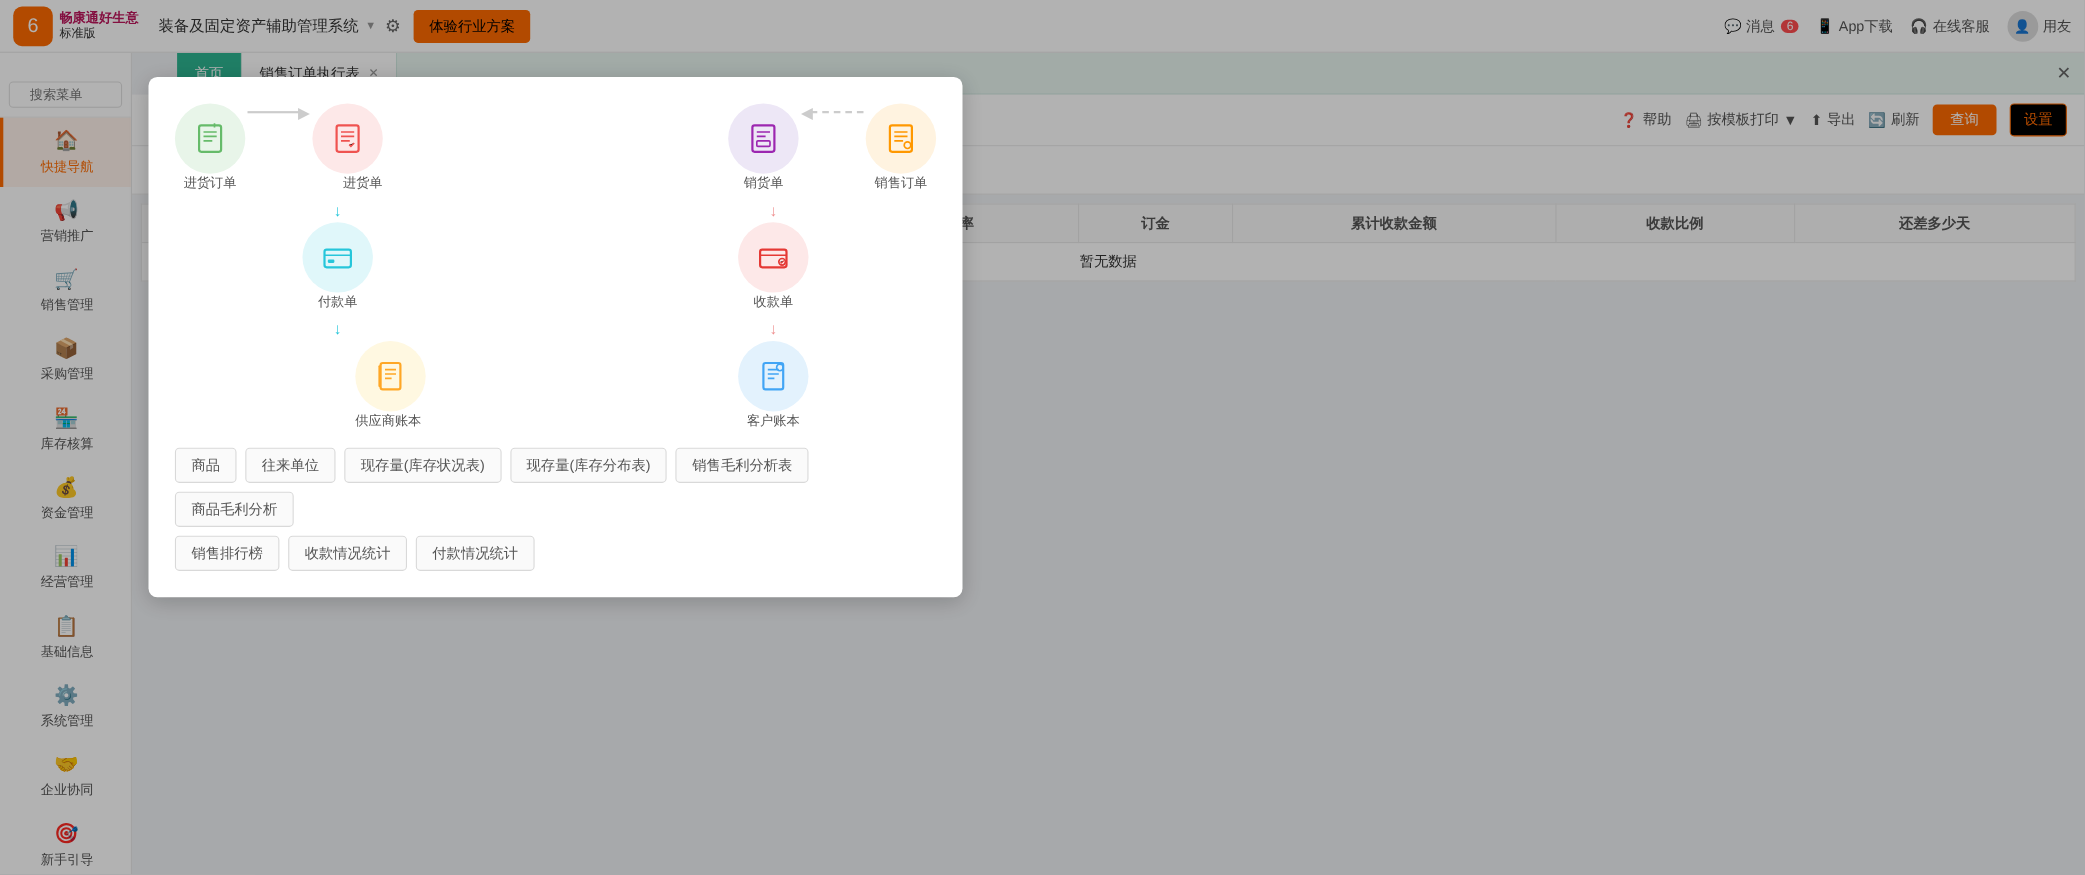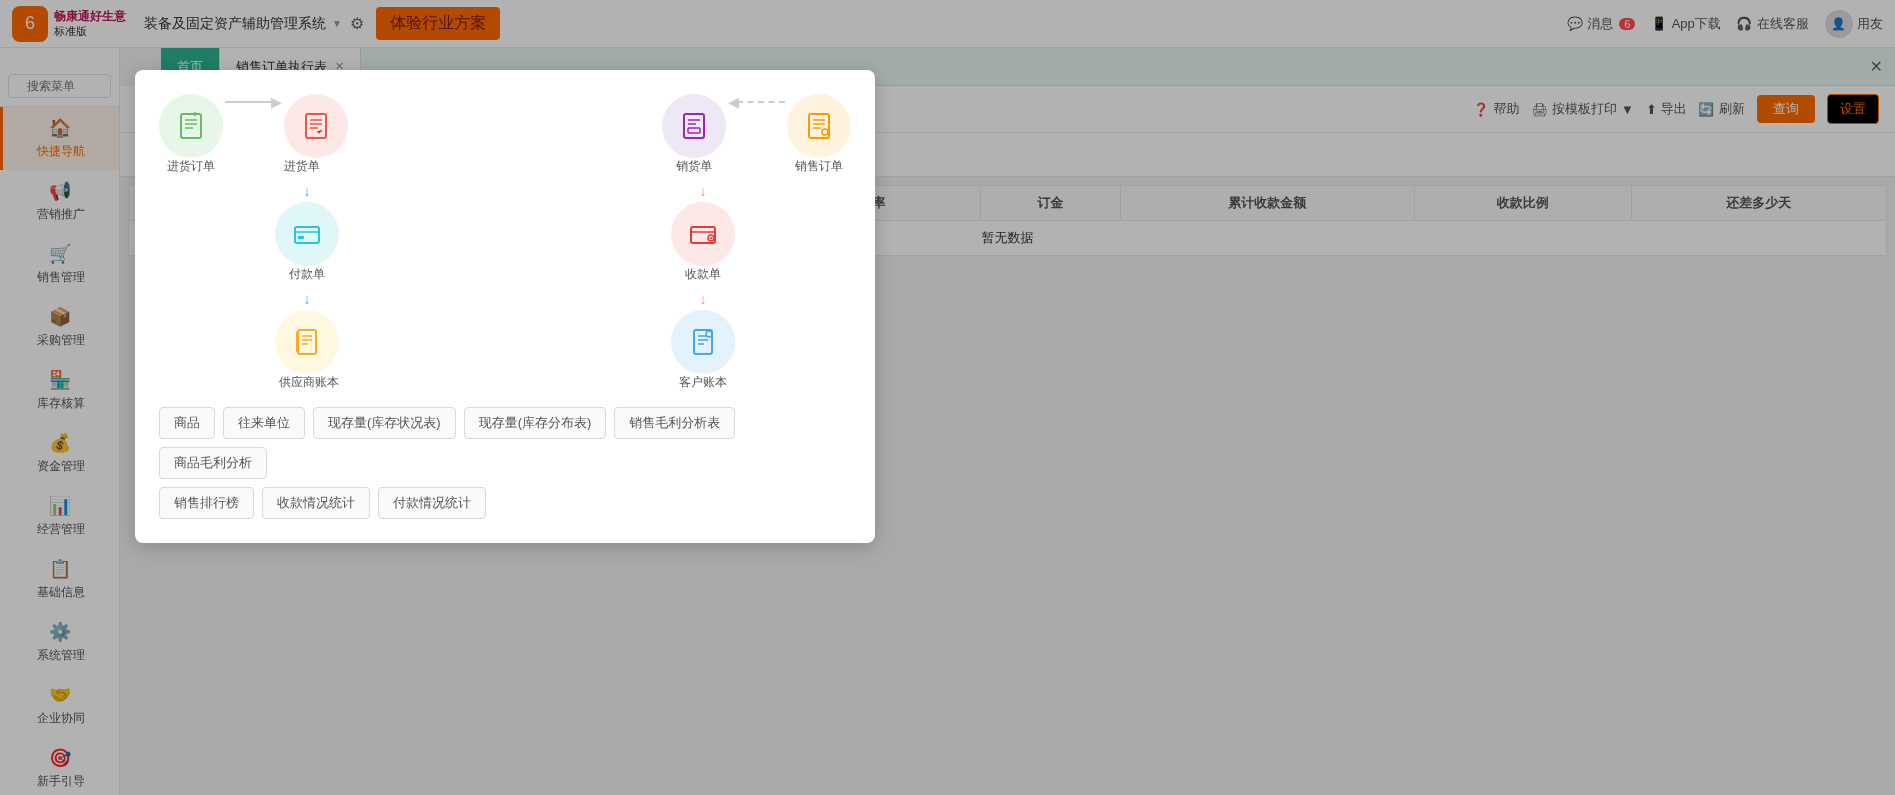--- a/index.html
+++ b/index.html
@@ -13,21 +13,21 @@
     .content-area { flex: 1; display: flex; flex-direction: column; background: #f0f2f5; overflow: hidden; }
 
     
     .logo-area { display: flex; align-items: center; width: 120px; flex-shrink: 0; }
     .logo-icon { width: 36px; height: 36px; background: #ff6b00; border-radius: 8px; display: flex; align-items: center; justify-content: center; color: #fff; font-size: 18px; margin-right: 6px; }
     .logo-text { font-size: 11px; color: #333; line-height: 1.3; }
     .logo-text .line1 { color: #be185d; font-weight: bold; font-size: 12px; }
     .system-title { display: flex; align-items: center; margin-left: 12px; font-size: 14px; color: #333; }
     .system-title .dropdown-arrow { margin-left: 6px; color: #999; font-size: 10px; }
     .settings-icon { margin-left: 8px; color: #666; font-size: 16px; cursor: pointer; }
-    .trial-btn { margin-left: 12px; background: #ff6b00; color: #7f1d1d; border: none; border-radius: 4px; padding: 6px 14px; font-size: 16px; cursor: pointer; }
+    .trial-btn { margin-left: 12px; background: #ff6b00; color: #000000; border: none; border-radius: 4px; padding: 6px 14px; font-size: 13px; cursor: pointer; }
     .top-right { margin-left: auto; display: flex; align-items: center; gap: 16px; }
     .top-right-item { display: flex; align-items: center; gap: 4px; color: #555; font-size: 13px; cursor: pointer; }
     .badge { background: #ff4d4f; color: #fff; border-radius: 10px; padding: 0 5px; font-size: 11px; margin-left: 2px; }
     .user-avatar { width: 28px; height: 28px; border-radius: 50%; background: #ddd; display: flex; align-items: center; justify-content: center; font-size: 12px; color: #666; }
 
     
     .sidebar-item { display: flex; flex-direction: column; align-items: center; padding: 10px 6px; cursor: pointer; color: #555; font-size: 12px; gap: 4px; border-left: 3px solid transparent; }
     .sidebar-item.active { background: #fff3eb; color: #ff6b00; border-left-color: #ff6b00; }
     .sidebar-item .si-icon { font-size: 18px; }
     .sidebar-search { padding: 8px; border-bottom: 1px solid #f0f0f0; }
@@ -263,21 +263,21 @@
           </div>
           <div class="flow-label">进货订单</div>
         </div>
       </div>
 
       <div style="display:flex;align-items:center;padding-bottom:20px;margin:0 2px;">
         <div style="width:48px;border-top:2px solid #ccc;"></div>
         <span style="color:#ccc;font-size:14px;margin-left:-2px;">▶</span>
       </div>
 
-      <div class="flow-col" style="align-items:flex-start;">
+      <div class="flow-col" style="align-items:flex-end;">
         <div class="flow-circle red-light" style="width:64px;height:64px;border-radius:50%;background:#fde8e8;display:flex;align-items:center;justify-content:center;font-size:26px;">
           <svg width="32" height="32" viewBox="0 0 32 32">
               <rect x="6" y="4" width="20" height="24" rx="2" fill="none" stroke="#ef5350" stroke-width="2"></rect>
               <path d="M10 10h12M10 14h12M10 18h8" stroke="#ef5350" stroke-width="1.5"></path>
               <path d="M22 20l-3 3-1.5-1.5" stroke="#ef5350" stroke-width="1.5"></path>
             </svg>
         </div>
         <div class="flow-label">进货单</div>
       </div>
 
@@ -377,21 +377,21 @@
         <div style="color:#ef9090; text-align:center; font-size:14px; line-height:1.2;">↓</div>
       </div>
       <div style="width:52px;"></div>
       <div style="width:64px;"></div>
     </div>
 
     <div style="display:flex; align-items:flex-start; gap:0; margin-bottom:16px; margin-top:2px;">
       <div style="width:64px;"></div>
       <div style="width:52px;"></div>
 
-      <div class="flow-col" style="align-items:flex-end;">
+      <div class="flow-col" style="align-items:flex-start;margin-left:48px;">
         <div class="flow-circle orange2" style="width:64px;height:64px;border-radius:50%;background:#fff8e1;display:flex;align-items:center;justify-content:center;">
           <svg width="32" height="32" viewBox="0 0 32 32">
               <rect x="7" y="4" width="18" height="24" rx="2" fill="none" stroke="#ffa726" stroke-width="2"></rect>
               <path d="M11 10h10M11 14h10M11 18h6" stroke="#ffa726" stroke-width="1.5"></path>
               <rect x="5" y="6" width="2" height="20" rx="1" fill="#ffa726"></rect>
             </svg>
         </div>
         <div class="flow-label">供应商账本</div>
       </div>
 

